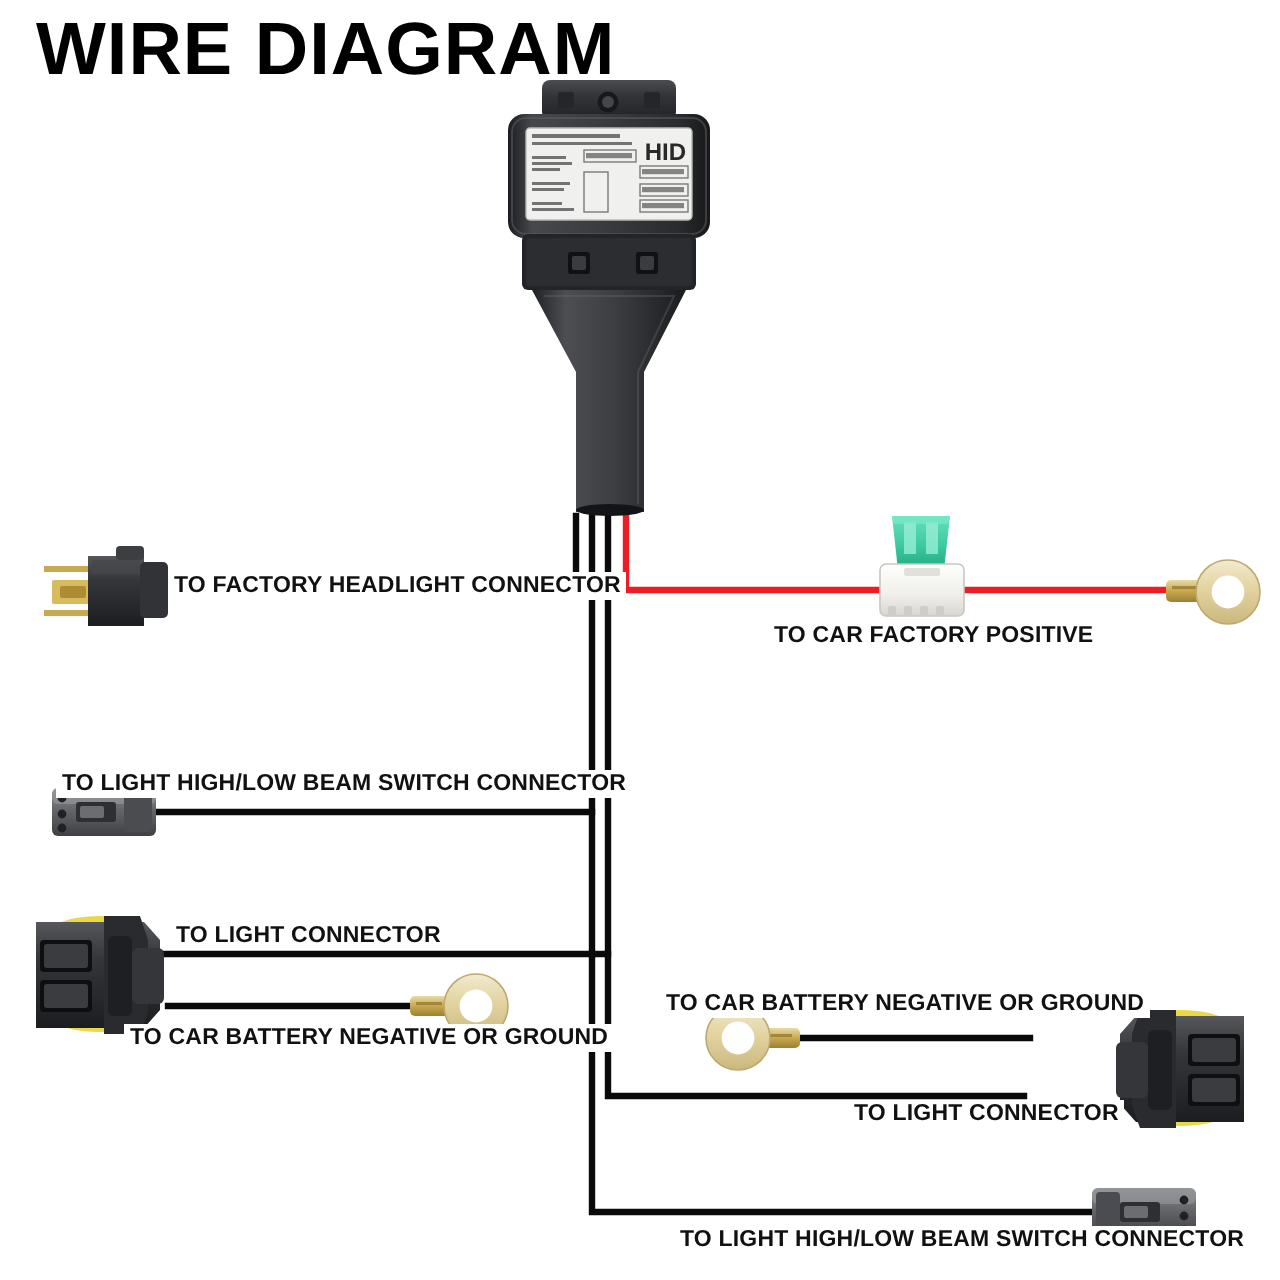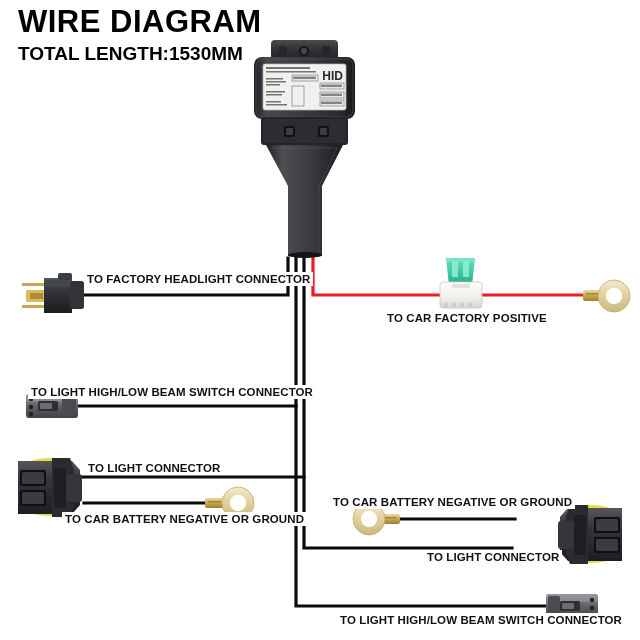--- a/index.html
+++ b/index.html
@@ -17,21 +17,21 @@
   #diagram-root {
     position: absolute;
     left: 0; top: 0;
     width: 640px; height: 640px;
   }
 
   
   .title-main {
     position: absolute;
     left: 18px; top: 4px;
-    font-size: 31px;
+    font-size: 37px;
     font-weight: bold;
     letter-spacing: 0.5px;
     color: #000000;
     white-space: nowrap;
     font-family: "Liberation Sans", sans-serif;
   }
   .title-sub {
     position: absolute;
     left: 18px; top: 43px;
     font-size: 19px;
@@ -329,23 +329,22 @@
       <rect x="562" y="603" width="12" height="6" rx="1" fill="#6b6d71"></rect>
       <circle cx="592" cy="600" r="2.2" fill="#202124"></circle>
       <circle cx="592" cy="608" r="2.2" fill="#202124"></circle>
       <circle cx="592" cy="615" r="2.2" fill="#202124"></circle>
       <rect x="548" y="596" width="12" height="20" rx="2" fill="#4a4c50"></rect>
     </g>
   </svg>
 
   <div class="title-main">WIRE DIAGRAM</div>
 
-  <div class="title-sub">TOTAL LENGTH:1530MM</div>
-
-  <div class="wire-label" style="left:84px; top:272px;">TO FACTORY HEADLIGHT CONNECTOR</div>
+
+  <div class="wire-label" style="left:84px; top:286px;">TO FACTORY HEADLIGHT CONNECTOR</div>
 
   <div class="wire-label" style="left:384px; top:311px;">TO CAR FACTORY POSITIVE</div>
 
   <div class="wire-label" style="left:28px; top:385px;">TO LIGHT HIGH/LOW BEAM SWITCH CONNECTOR</div>
 
   <div class="wire-label" style="left:85px; top:461px;">TO LIGHT CONNECTOR</div>
 
   <div class="wire-label" style="left:62px; top:512px;">TO CAR BATTERY NEGATIVE OR GROUND</div>
 
   <div class="wire-label" style="left:330px; top:495px;">TO CAR BATTERY NEGATIVE OR GROUND</div>

